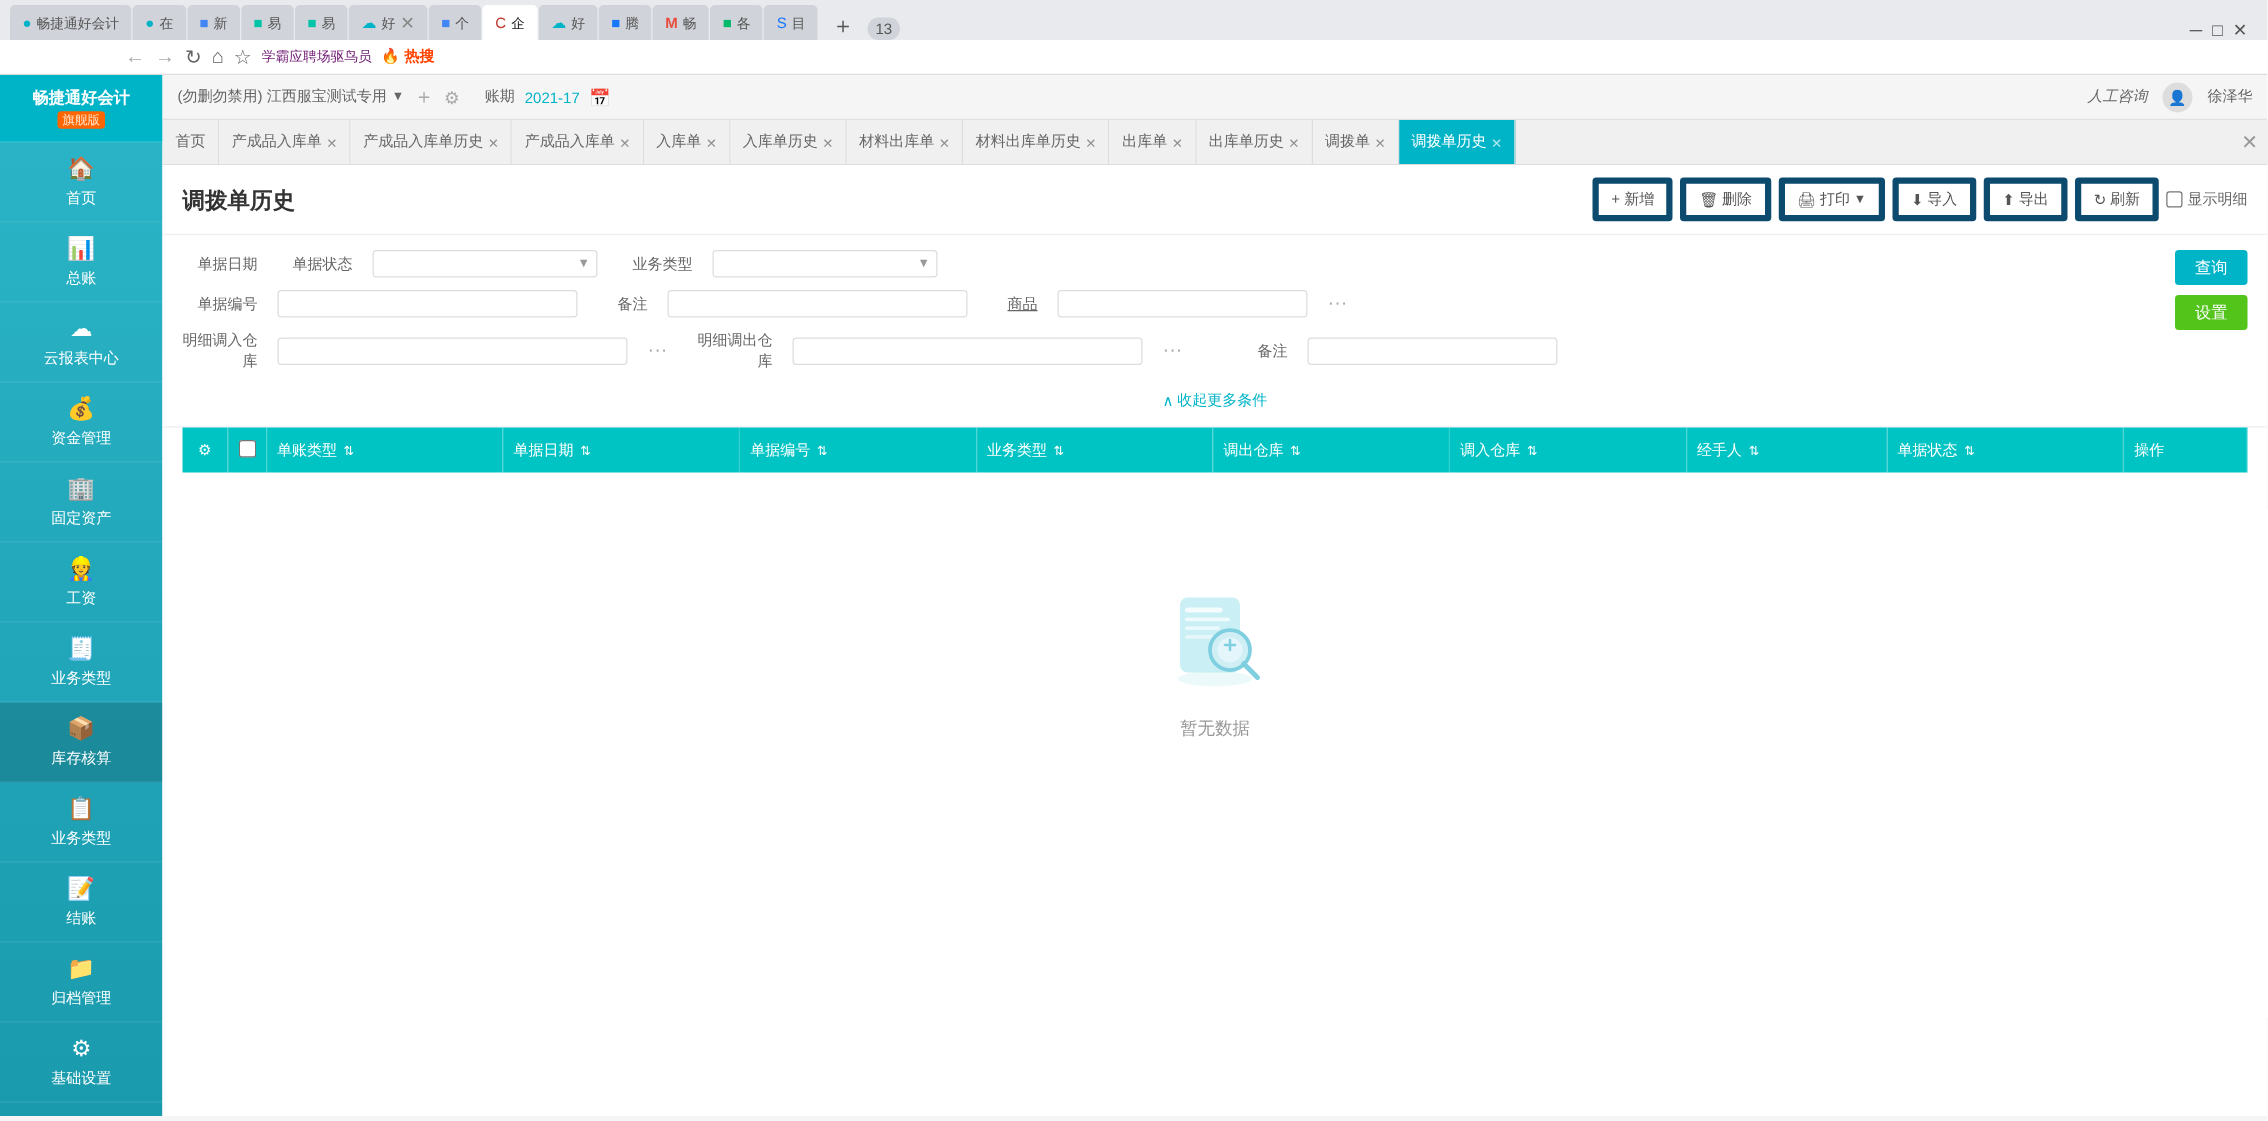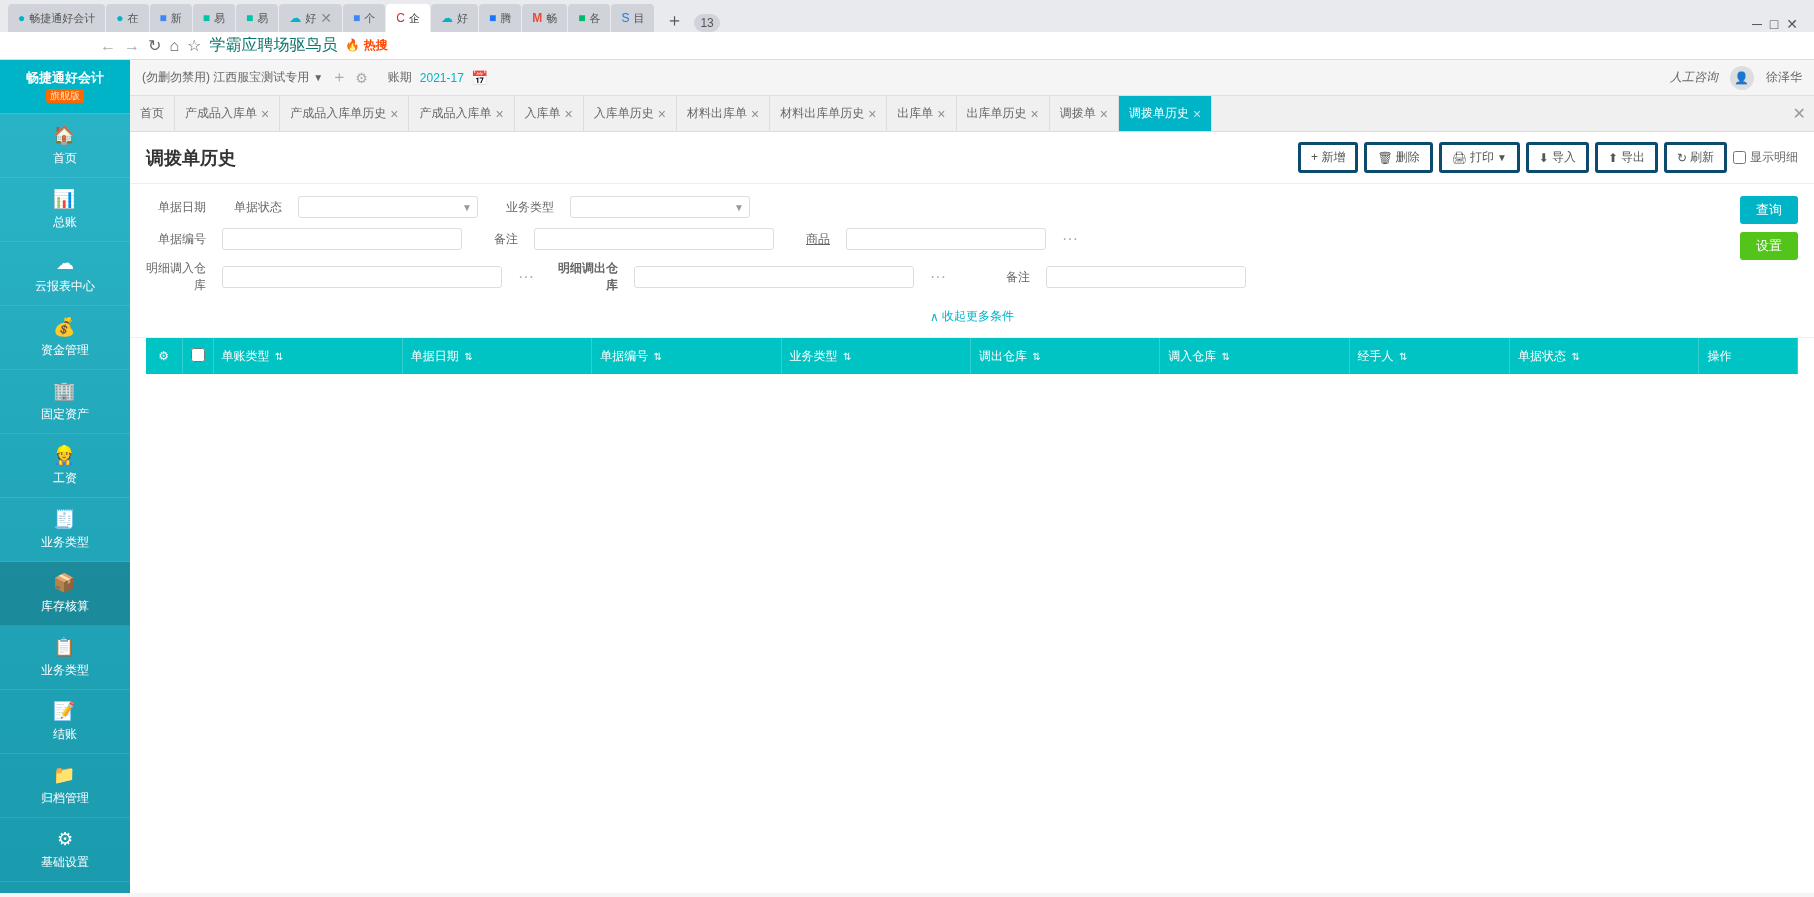--- a/index.html
+++ b/index.html
@@ -177,21 +177,21 @@
       margin-left: auto;
       display: flex;
       align-items: center;
       gap: 6px;
     }
     .btn-action {
       display: flex;
       align-items: center;
       gap: 3px;
       padding: 4px 10px;
-      border: 3px solid #0c4a6e;
+      border: 5px solid #0c4a6e;
       border-radius: 3px;
       background: #fff;
       font-size: 12px;
       color: #555;
       cursor: pointer;
     }
 
     
     .filter-area {
       padding: 12px 16px;
@@ -445,21 +445,21 @@
     <span style="cursor:pointer;font-size:14px;color:#555;">✕</span>
   </div>
 </div>
 
 <div class="browser-addressbar">
   <span style="cursor:pointer;color:#aaa;font-size:16px;">←</span>
   <span style="cursor:pointer;color:#aaa;font-size:16px;">→</span>
   <span style="cursor:pointer;color:#666;font-size:16px;">↻</span>
   <span style="cursor:pointer;color:#666;font-size:16px;">⌂</span>
   <span style="cursor:pointer;color:#666;font-size:16px;">☆</span>
-  <span style="color:#0f766e;font-size:16px;">学霸应聘场驱鸟员</span>
+  <span style="color:#701a75;font-size:11px;">学霸应聘场驱鸟员</span>
   <span style="color:#ff4400;font-size:12px;font-weight:bold;">🔥 热搜</span>
 </div>
 
 <div style="display:flex;height:calc(100vh - 64px);overflow:hidden;">
 
   <div class="sidebar">
     <div class="sidebar-logo">
       <div class="sidebar-logo-text">畅捷通好会计</div>
       <div class="sidebar-logo-sub">旗舰版</div>
     </div>
@@ -651,21 +651,21 @@
               <input class="filter-input" style="width: 240px;">
               <span class="filter-label" style="width:40px;text-decoration:underline;">商品</span>
               <input class="filter-input" style="width: 200px;">
               <span class="filter-dots">···</span>
             </div>
 
             <div class="filter-row">
               <span class="filter-label">明细调入仓库</span>
               <input class="filter-input" style="width: 280px;">
               <span class="filter-dots">···</span>
-              <span class="filter-label" style="margin-left:8px;font-weight:bold;">明细调出仓库</span>
+              <span class="filter-label" style="margin-left:8px;">明细调出仓库</span>
               <input class="filter-input" style="width: 280px;">
               <span class="filter-dots">···</span>
               <span class="filter-label" style="margin-left:8px;">备注</span>
               <input class="filter-input" style="width: 200px;">
             </div>
           </div>
 
           <div class="filter-actions-col">
             <button class="query-btn">查询</button>
             <button class="setting-btn">设置</button>
@@ -723,16 +723,33 @@
               <th>
                 <span>操作</span>
               </th>
             </tr>
           </thead>
           <tbody>
             
           </tbody>
         </table>
 
+        <div class="empty-state">
+
+          <svg class="empty-icon" viewBox="0 0 100 100" xmlns="http://www.w3.org/2000/svg">
+            <ellipse cx="50" cy="85" rx="30" ry="6" fill="#e0f5f8" opacity="0.6"></ellipse>
+            <rect x="22" y="20" width="48" height="60" rx="6" fill="#b3e8f0" opacity="0.7"></rect>
+            <rect x="26" y="28" width="30" height="4" rx="2" fill="#fff" opacity="0.8"></rect>
+            <rect x="26" y="36" width="36" height="3" rx="2" fill="#fff" opacity="0.7"></rect>
+            <rect x="26" y="43" width="28" height="3" rx="2" fill="#fff" opacity="0.6"></rect>
+            <rect x="26" y="50" width="32" height="3" rx="2" fill="#fff" opacity="0.5"></rect>
+            <circle cx="62" cy="62" r="16" fill="#d0eff5" stroke="#7fcfe0" stroke-width="3"></circle>
+            <circle cx="62" cy="62" r="10" fill="#e8f8fc" opacity="0.8"></circle>
+            <line x1="73" y1="73" x2="84" y2="84" stroke="#7fcfe0" stroke-width="4" stroke-linecap="round"></line>
+            <line x1="58" y1="58" x2="66" y2="58" stroke="#7fcfe0" stroke-width="2" stroke-linecap="round"></line>
+            <line x1="62" y1="54" x2="62" y2="62" stroke="#7fcfe0" stroke-width="2" stroke-linecap="round"></line>
+          </svg>
+          <span class="empty-text">暂无数据</span>
+        </div>
       </div>
     </div>
   </div>
 </div>
 
 </body></html>

